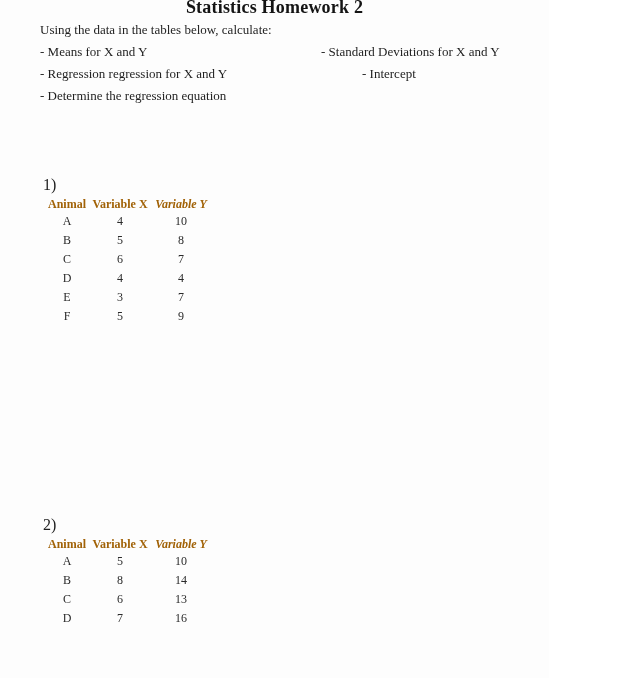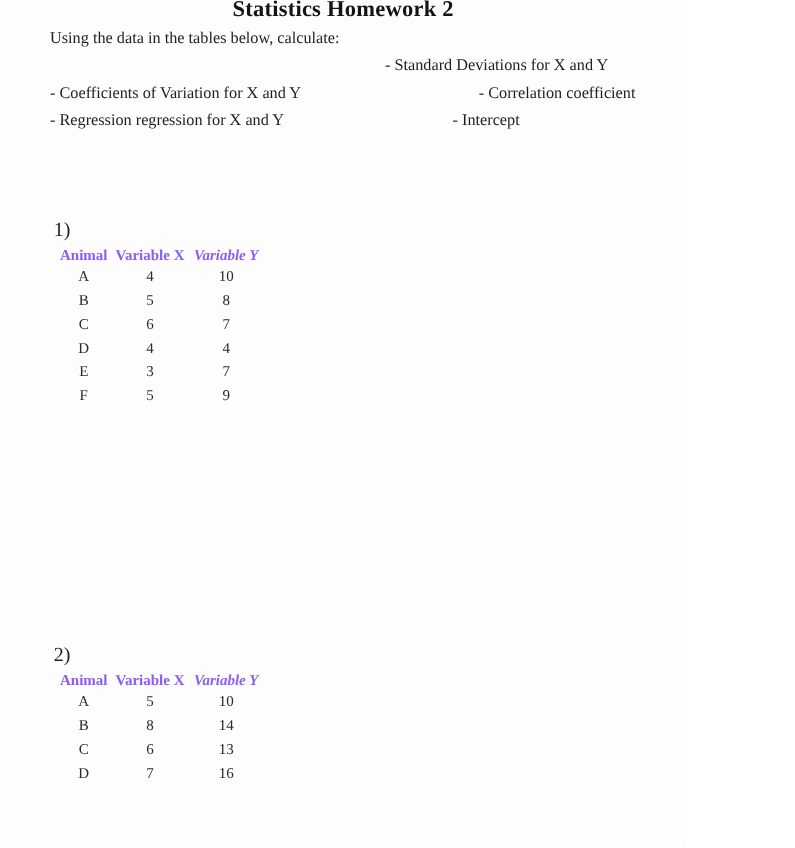--- a/index.html
+++ b/index.html
@@ -38,21 +38,21 @@
   }
   .line {
     position: relative;
     height: 22px;
     white-space: nowrap;
   }
   .tright {
     position: absolute;
     top: 0;
   }
-  .r0 { left: 268px; text-align: right; }
+  .r0 { left: 281px; text-align: right; }
   .r1 { left: 343px; }
   .r3 { left: 322px; font-family: Liberation Serif, serif; }
 
   .sec {
     position: absolute;
     left: 43px;
   }
   .sec1 { top: 175px; }
   .sec2 { top: 515px; }
   .sec-label {
@@ -65,21 +65,21 @@
     margin-left: 0px;
   }
   table.data-table th {
     font-family: "Liberation Serif", "DejaVu Serif", serif;
     font-weight: bold;
     font-size: 12px;
     line-height: 14px;
     height: 16px;
     padding: 0;
     text-align: center;
-    color: #8b5cf6;
+    color: #a16207;
     white-space: nowrap;
   }
   table.data-table td {
     font-size: 12px;
     height: 19px;
     padding: 0;
     text-align: center;
     vertical-align: middle;
     color: #2a2a2a;
   }
@@ -91,34 +91,34 @@
 <body>
 
 <div class="doc">
 
   <h1 class="title">Statistics Homework 2</h1>
 
   <div class="intro">
     <div class="line">Using the data in the tables below, calculate:</div>
 
     <div class="line">
+      <span class="tleft">- Means for X and Y</span>
       <span class="tright r0">- Standard Deviations for X and Y</span>
     </div>
 
-    <div class="line">
-      <span class="tleft">- Coefficients of Variation for X and Y</span>
-      <span class="tright r1">- Correlation coefficient</span>
-    </div>
 
 
     <div class="line">
       <span class="tleft">- Regression regression for X and Y</span>
       <span class="tright r3">- Intercept</span>
     </div>
 
+    <div class="line">
+      <span class="tleft">- Determine the regression equation</span>
+    </div>
   </div>
 
   <section class="sec sec1">
     <div class="sec-label">1)</div>
     <table class="data-table">
       <thead>
         <tr>
           <th class="col-animal">Animal</th>
           <th class="col-x">Variable X</th>
           <th class="col-y">Variable Y</th>

